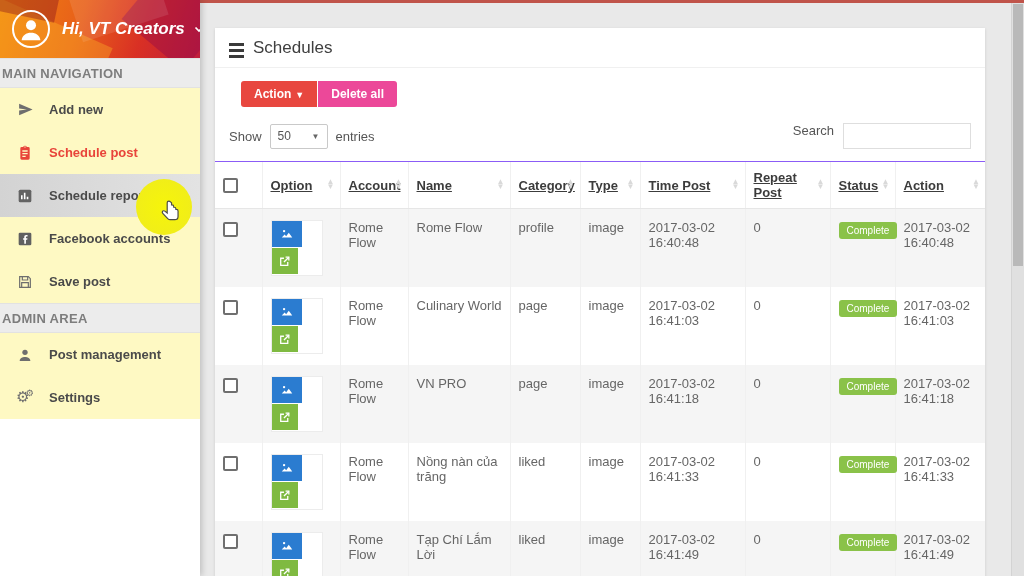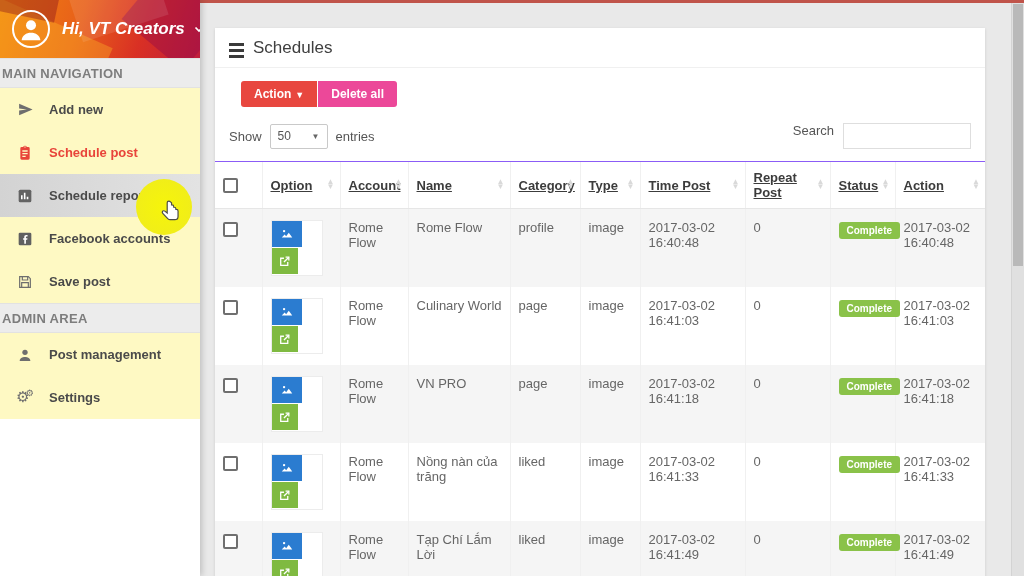--- a/index.html
+++ b/index.html
@@ -87,21 +87,21 @@
   tr.stripe td { background:#f5f5f5; }
   .checkbox { width:15px; height:15px; border:2px solid #6f6f6f; border-radius:2px; background:#fff;
               cursor:pointer; margin-top:2px; }
   th .checkbox { margin-top:0; }
 
   .option-box { width:52px; height:56px; background:#fff; border:1px solid #ececec; position:relative; }
   .btn-img { position:absolute; left:0; top:0; width:30px; height:26px; background:#2b7cd0;
              display:flex; align-items:center; justify-content:center; cursor:pointer; }
   .btn-ext { position:absolute; left:0; top:27px; width:26px; height:26px; background:#7fba41;
              display:flex; align-items:center; justify-content:center; cursor:pointer; }
-  .badge { display:inline-block; background:#8ac249; color:#fff; font-size:10px; font-weight:bold;
+  .badge { display:inline-block; background:#8ac249; color:#fff; font-size:10px; font-weight:normal;
            padding:3px 8px; border-radius:3px; margin-top:2px; }
 </style>
 </head>
 <body>
 
 <div class="top-line"></div>
 
 <aside class="sidebar">
   <div class="sb-header">
     <div class="sb-shape sh1"></div>

